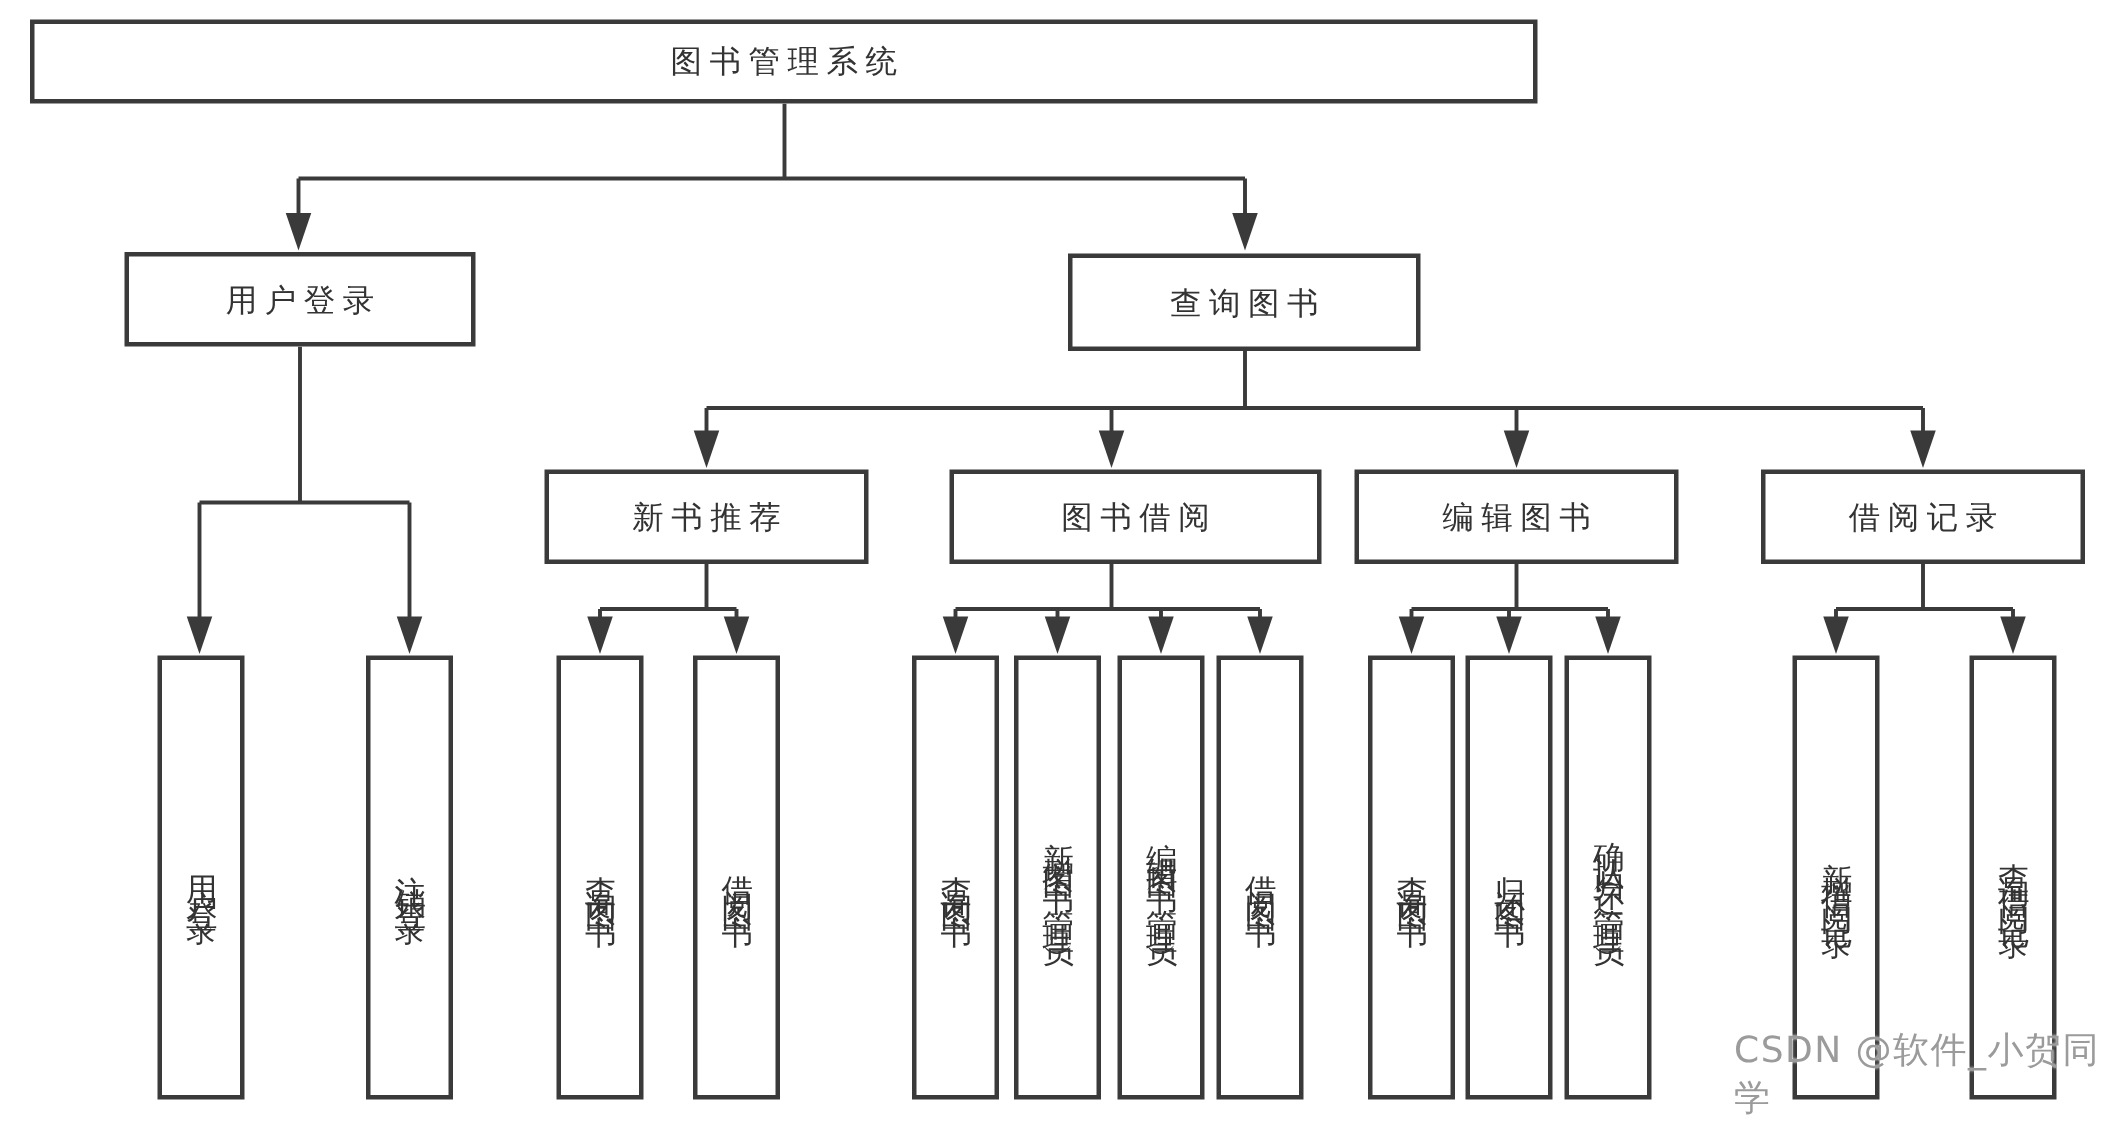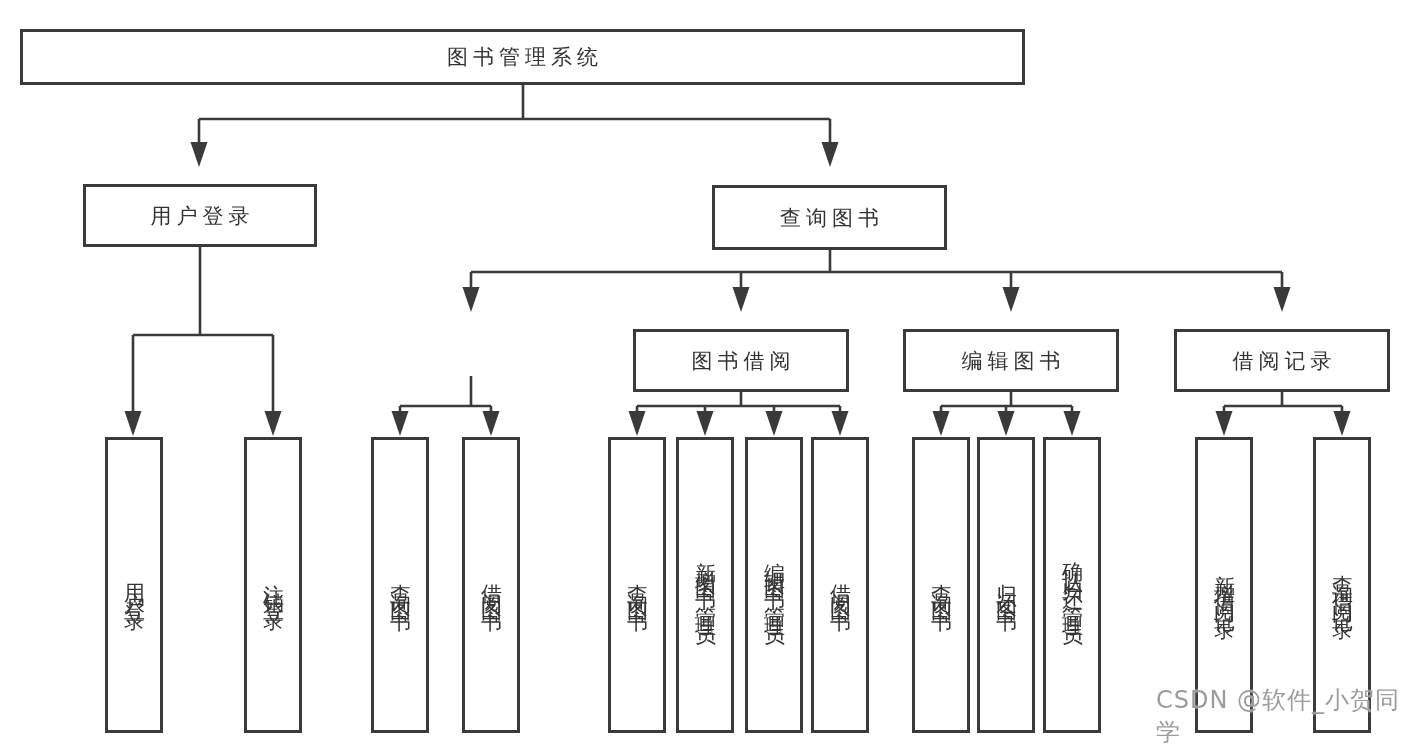--- a/index.html
+++ b/index.html
@@ -23,21 +23,21 @@
   .node{
     position:absolute;
     box-sizing:border-box;
     background:var(--box_bg);
     border:3px solid var(--line);
     color:var(--text);
     display:flex;align-items:center;justify-content:center;
     z-index:2;
     white-space:nowrap;
   }
-  .node.h{font-size:21px;letter-spacing:5px;text-indent:5px;margin-top:16px;}
+  .node.h{font-size:21px;letter-spacing:5px;text-indent:5px;}
   .node.v{
     writing-mode:vertical-rl;
     text-orientation:mixed;
     font-size:21px;
     letter-spacing:9px;
     white-space:normal;
     line-height:1;
   }
   .watermark{
     position:absolute;
@@ -95,21 +95,22 @@
       <polygon points="1215.5,411 1232.5,411 1224,436"></polygon>
       <polygon points="1333.5,411 1350.5,411 1342,436"></polygon>
     </g>
   </svg>
 
   <div class="node h" style="left:20px;top:13px;width:1005px;height:56px">图书管理系统</div>
 
   <div class="node h" style="left:83px;top:168px;width:234px;height:63px">用户登录</div>
   <div class="node h" style="left:712px;top:169px;width:235px;height:65px">查询图书</div>
 
-  <div class="node h" style="left:633px;top:313px;width:216px;height:63px">图书借阅</div>
+  <div class="node h" style="left:363px;top:313px;width:216px;height:63px">新书推荐</div>
+  <div class="node h" style="left:633px;top:313px;width:248px;height:63px">图书借阅</div>
   <div class="node h" style="left:903px;top:313px;width:216px;height:63px">编辑图书</div>
   <div class="node h" style="left:1174px;top:313px;width:216px;height:63px">借阅记录</div>
 
   <div class="node v" style="left:105px;top:437px;width:58px;height:296px">用户登录</div>
   <div class="node v" style="left:244px;top:437px;width:58px;height:296px">注销登录</div>
 
   <div class="node v" style="left:371px;top:437px;width:58px;height:296px">查询图书</div>
   <div class="node v" style="left:462px;top:437px;width:58px;height:296px">借阅图书</div>
 
   <div class="node v" style="left:608px;top:437px;width:58px;height:296px">查询图书</div>

